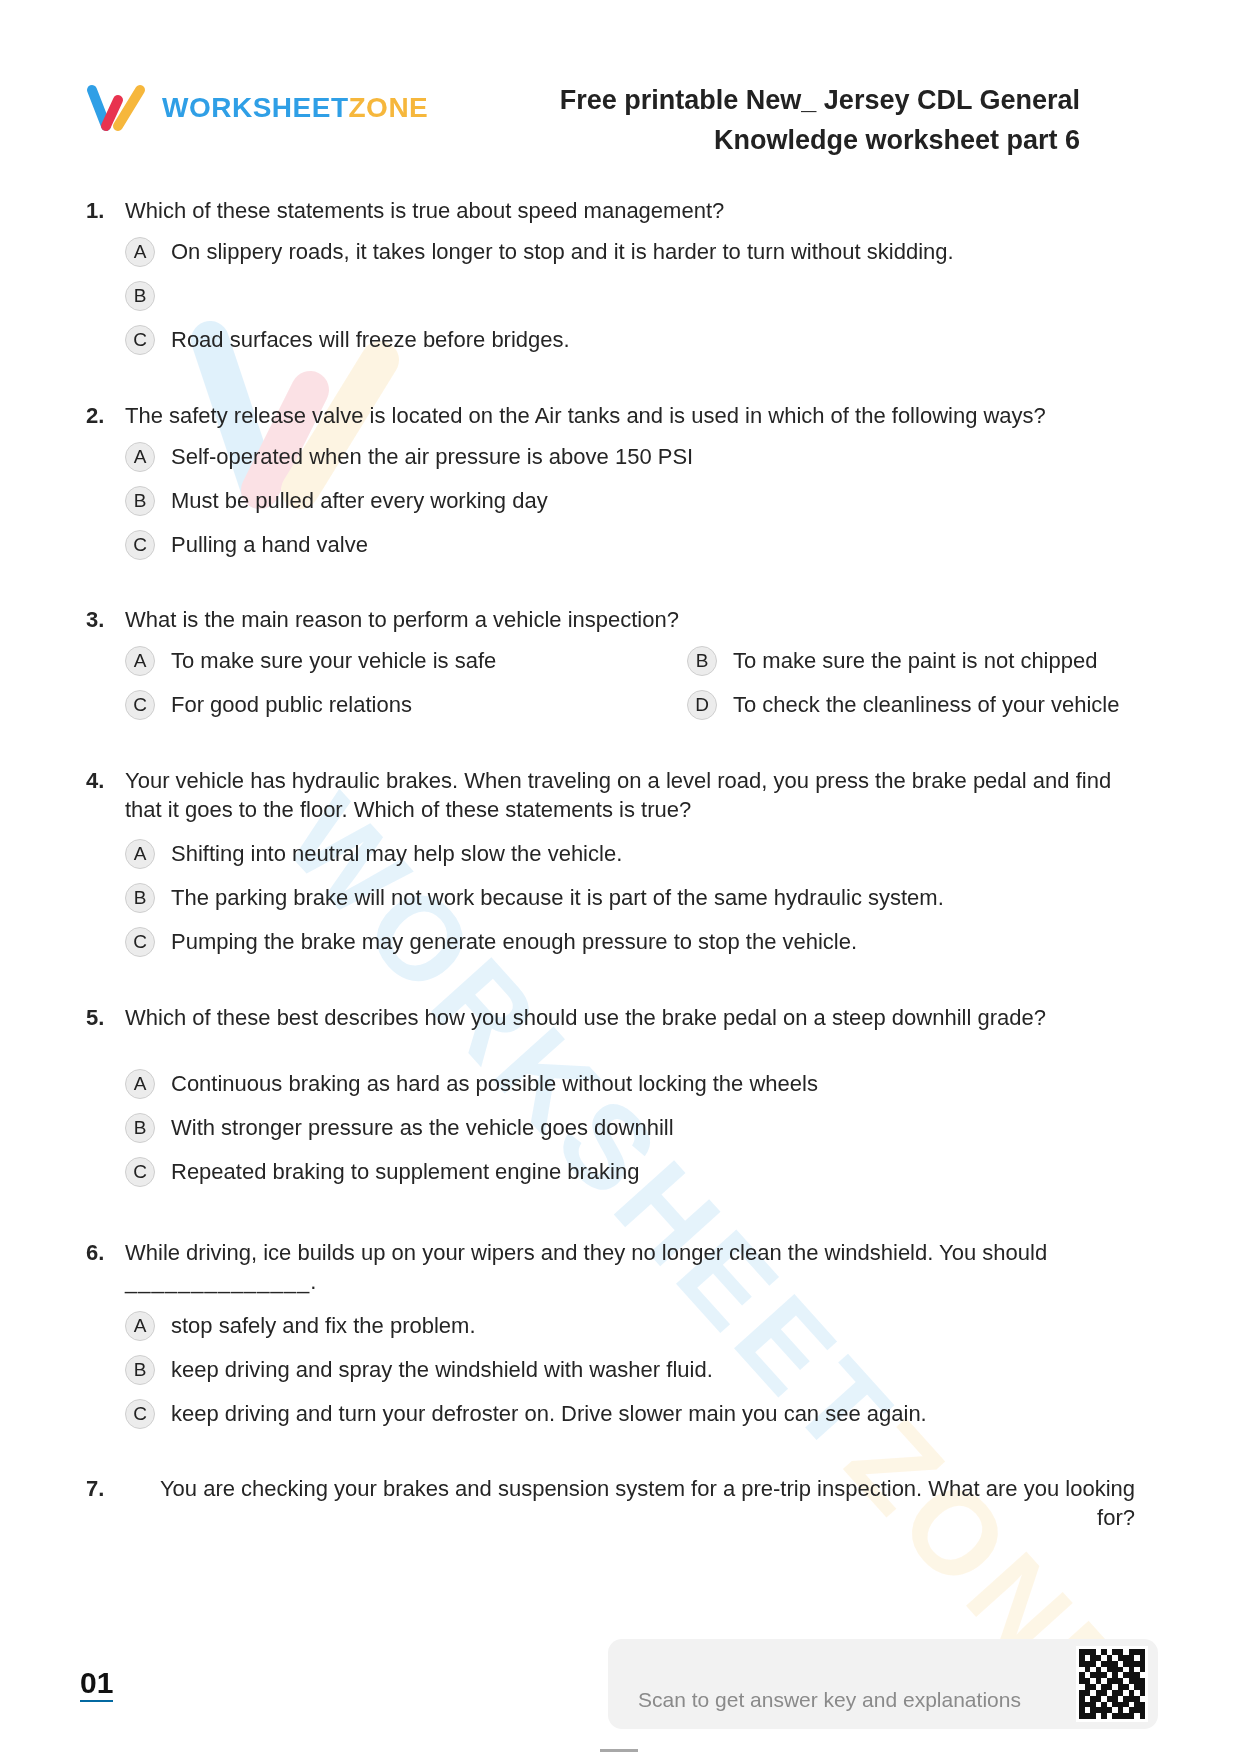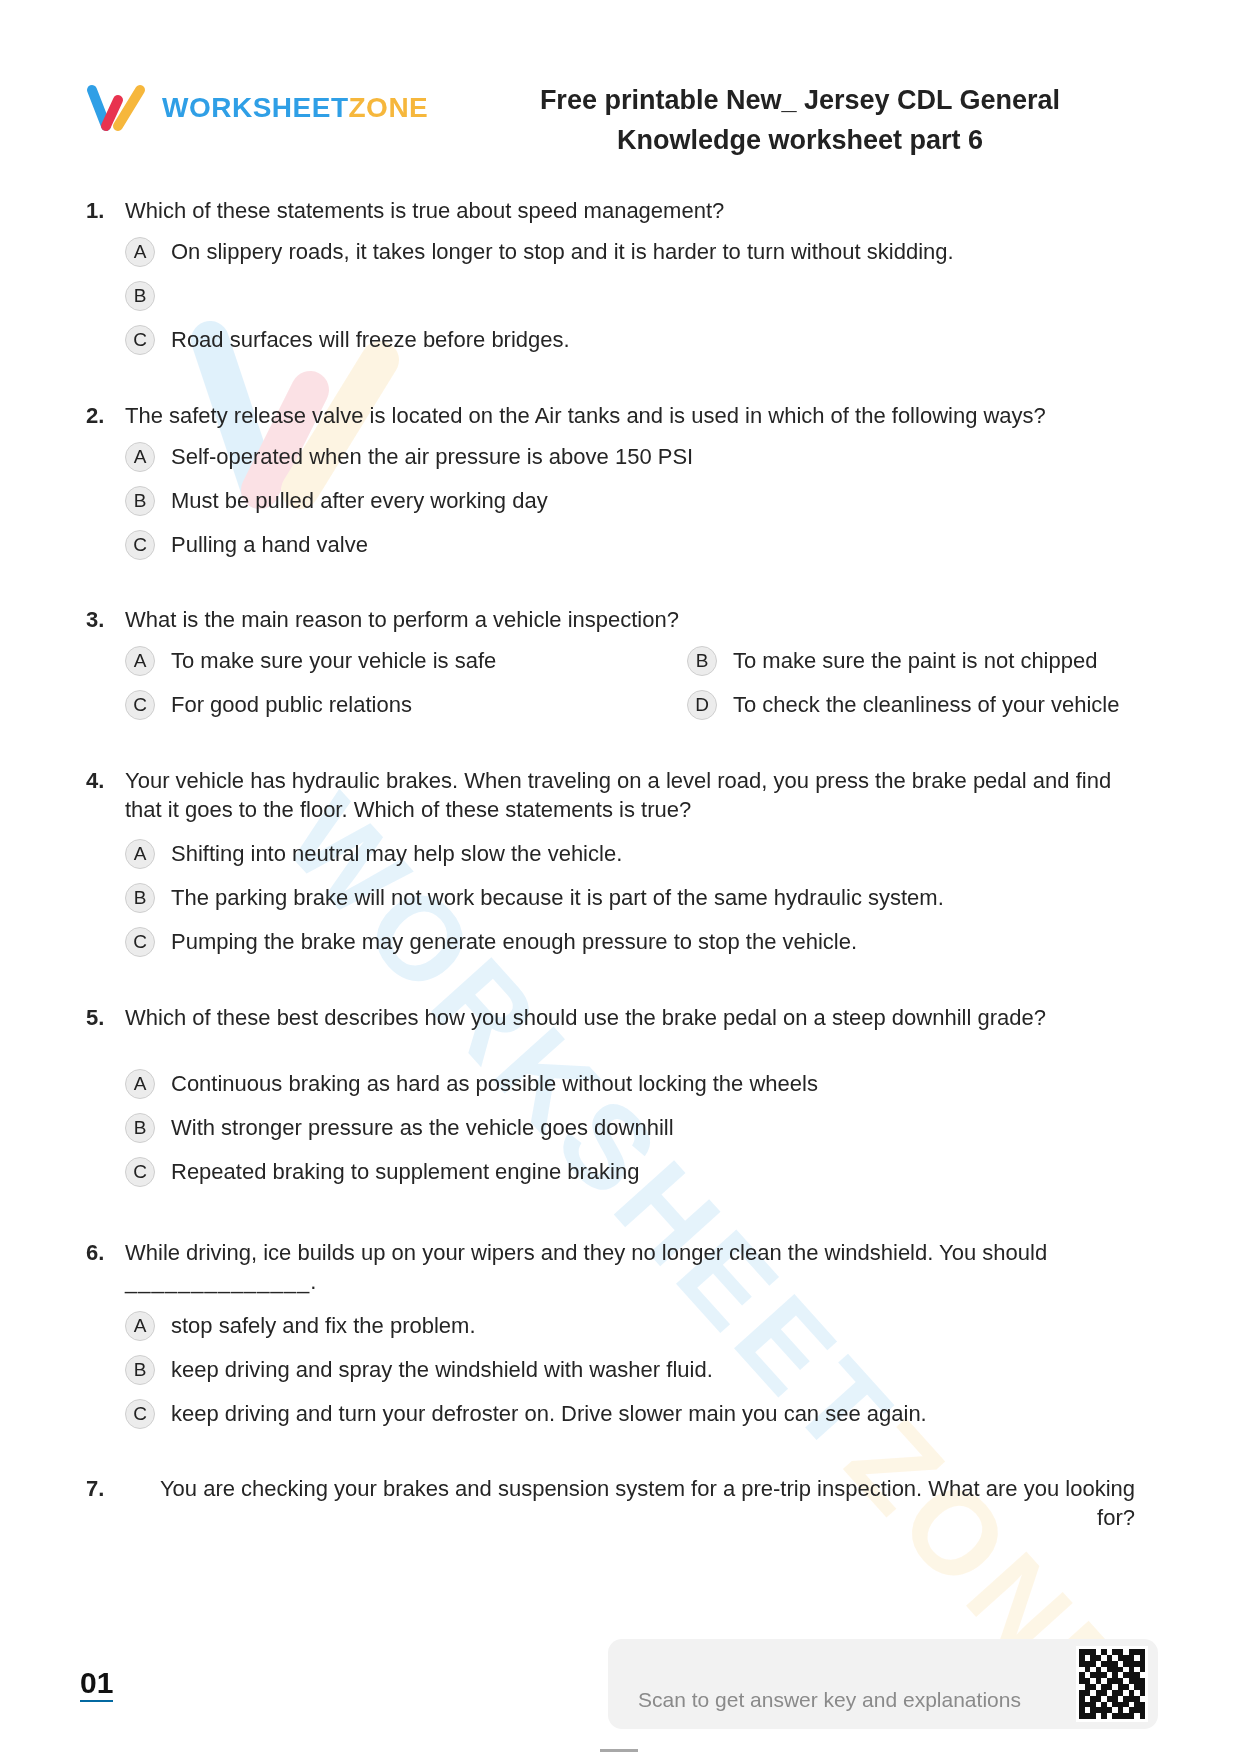--- a/index.html
+++ b/index.html
@@ -12,21 +12,21 @@
 
     
     .logo { position: absolute; left: 84px; top: 82px; display: flex; align-items: center; }
     .logo svg { width: 68px; height: 52px; }
     .logo-text { font-size: 28px; font-weight: bold; letter-spacing: 0.5px; margin-left: 10px; }
     .logo-text .w1 { color: #2f9fe6; }
     .logo-text .w2 { color: #f6b73c; }
 
     .doc-title {
       position: absolute; left: 520px; top: 80px; width: 560px;
-      text-align: center; font-size: 27px; font-weight: bold; line-height: 40px; color: #222;
+      text-align: right; font-size: 27px; font-weight: bold; line-height: 40px; color: #222;
     }
 
     
     .wm-logo { position: absolute; left: 180px; top: 320px; opacity: 0.14; }
     .wm-text {
       position: absolute; left: 360px; top: 770px; font-size: 118px; font-weight: bold;
       letter-spacing: 8px; transform: rotate(48deg); transform-origin: 0 0;
       white-space: nowrap; opacity: 0.12; pointer-events: none;
     }
     .wm-text .b { color: #2f9fe6; }

